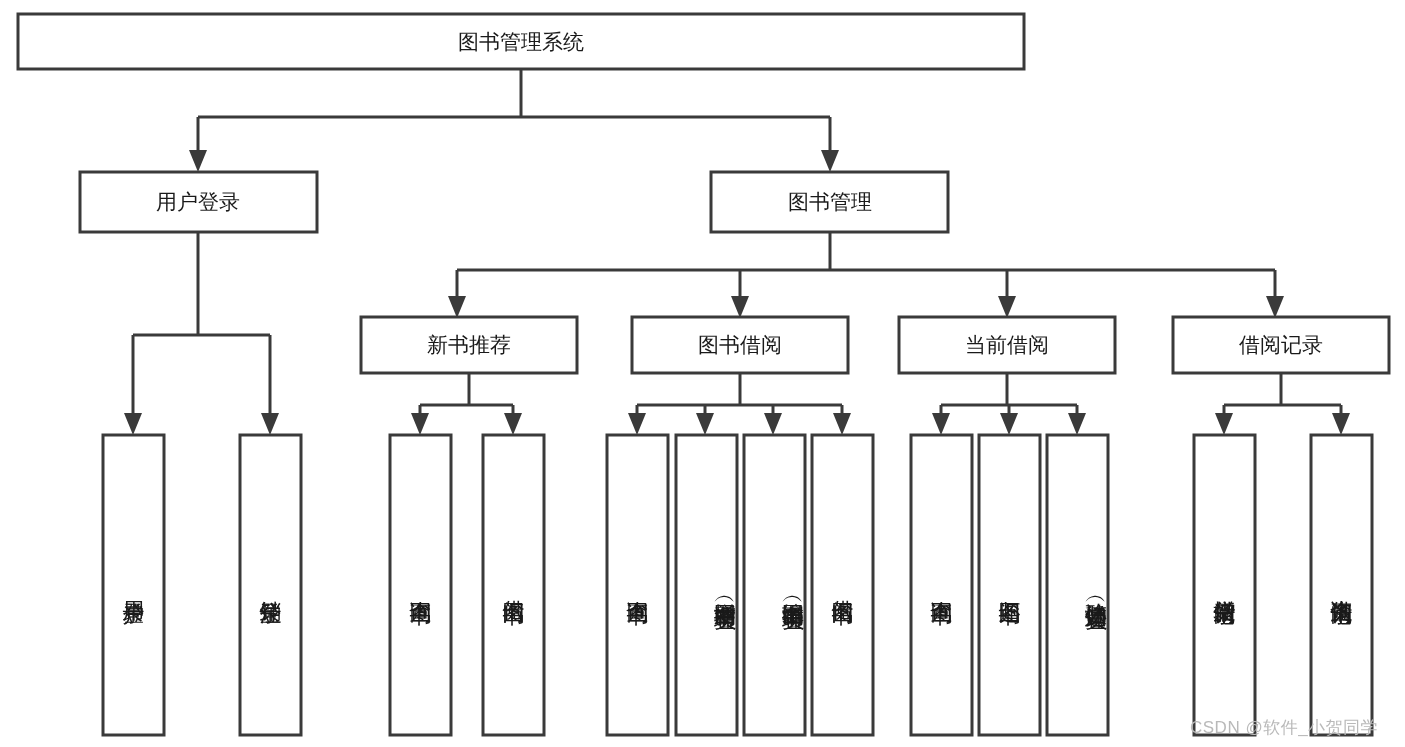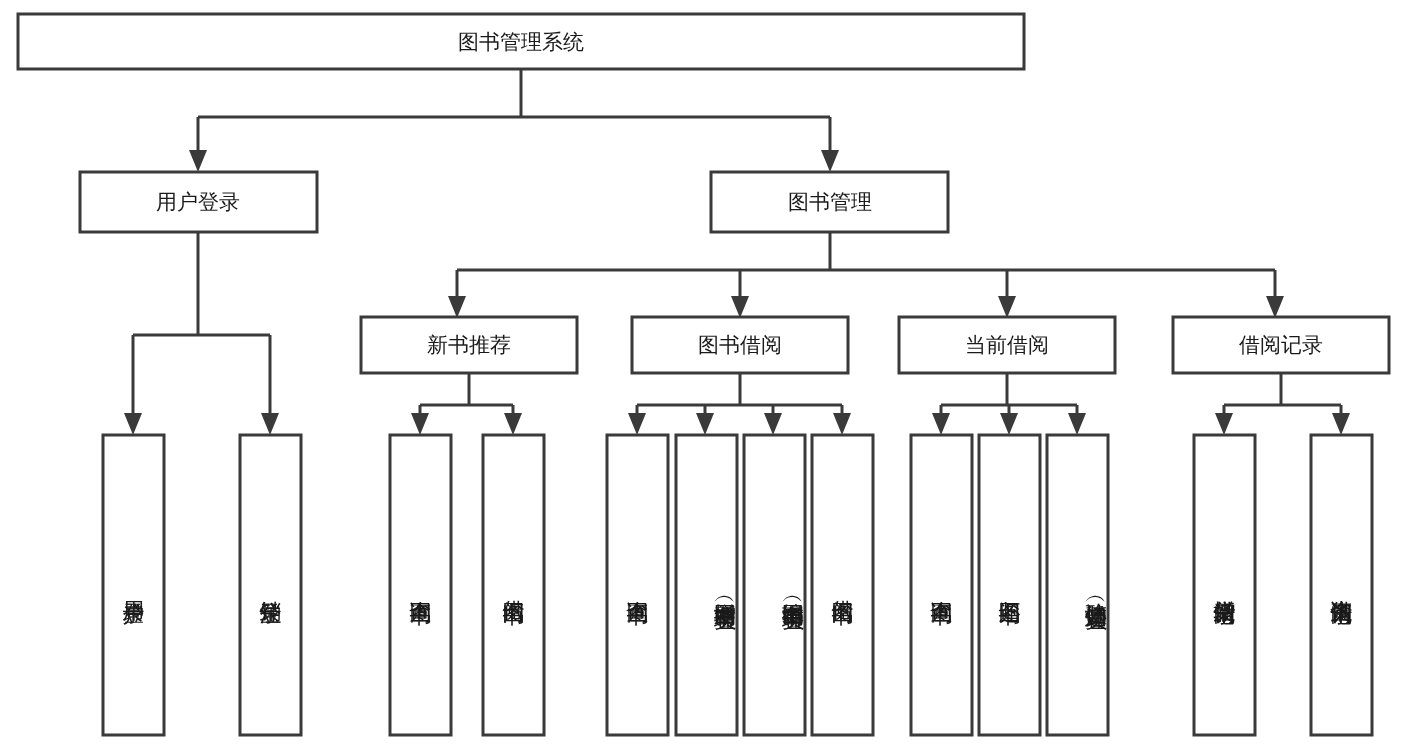--- a/index.html
+++ b/index.html
@@ -202,13 +202,14 @@
   <div class="vlabel" style="left:744px; top:435px; width:61px; height:300px; align-items:flex-start; padding-top:8px; box-sizing:border-box;">编辑图书（管理员）</div>
   <div class="vlabel" style="left:812px; top:435px; width:61px; height:300px;">借阅图书</div>
 
   <div class="vlabel" style="left:911px; top:435px; width:61px; height:300px;">查询图书</div>
   <div class="vlabel" style="left:979px; top:435px; width:61px; height:300px;">归还图书</div>
   <div class="vlabel" style="left:1047px; top:435px; width:61px; height:300px; align-items:flex-start; padding-top:8px; box-sizing:border-box;">确认归还（管理员）</div>
 
   <div class="vlabel" style="left:1194px; top:435px; width:61px; height:300px;">新增借阅记录</div>
   <div class="vlabel" style="left:1311px; top:435px; width:61px; height:300px;">查询借阅记录</div>
 
+  <div class="watermark" style="left:1190px; top:716px;">CSDN @软件_小贺同学</div>
 </div>
 
 </body></html>

